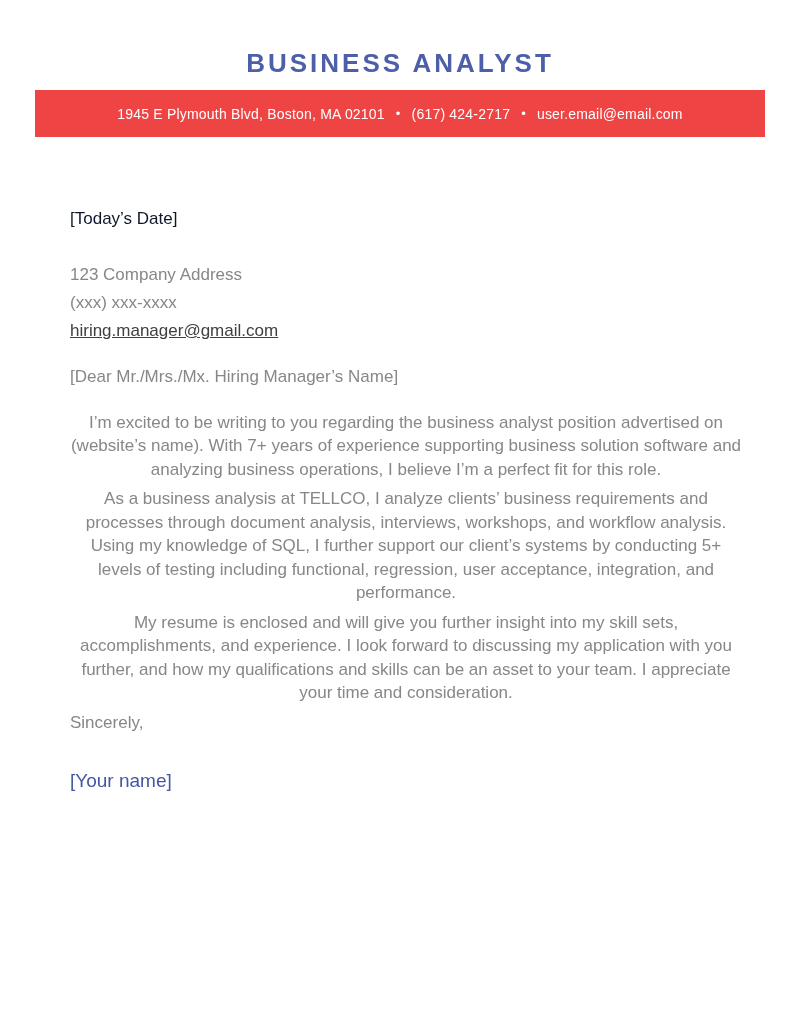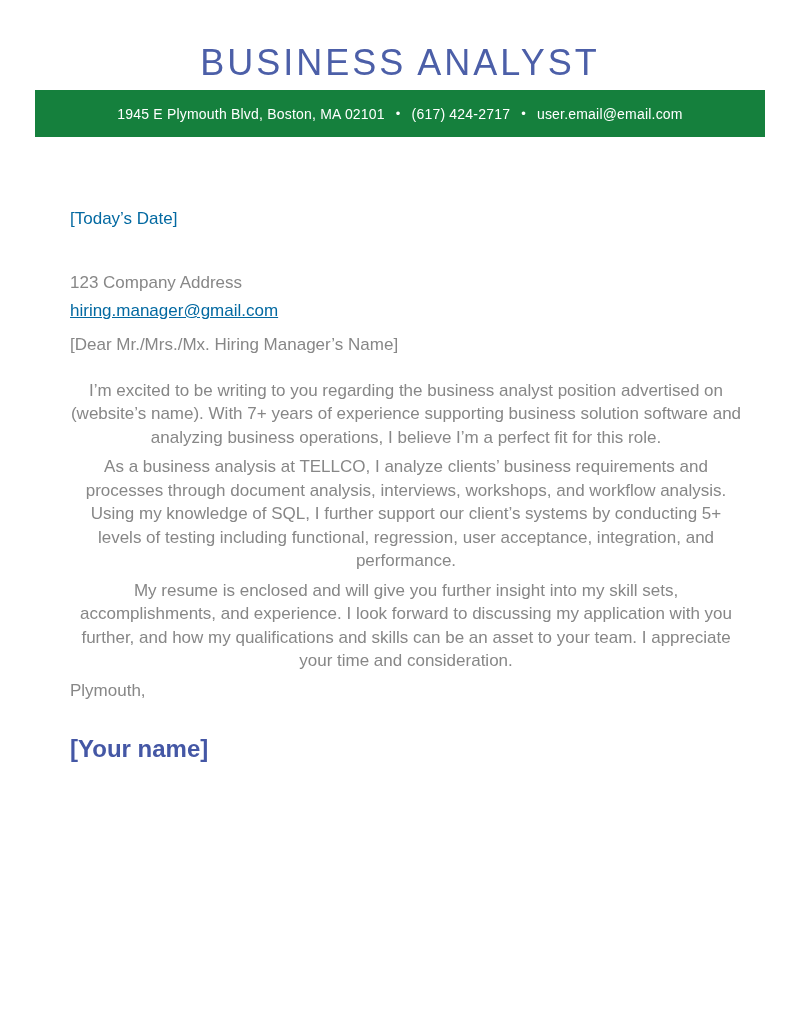--- a/index.html
+++ b/index.html
@@ -10,80 +10,80 @@
   body {
     width: 800px;
     height: 1035px;
     overflow: hidden;
     font-family: "Liberation Sans", sans-serif;
   }
   
   .doc-title {
     margin: 43px 0 0 0;
     text-align: center;
-    font-size: 36px;
+    font-size: 26px;
     line-height: 40px;
-    font-weight: normal;
+    font-weight: bold;
     letter-spacing: 3px;
     color: #4c5fa8;
   }
   .contact-bar {
     margin: 7px 35px 0 35px;
     height: 47px;
-    background: #15803d;
+    background: #ef4444;
     display: flex;
     align-items: center;
     justify-content: center;
     color: #ffffff;
     font-size: 14px;
     letter-spacing: 0.2px;
   }
   .contact-bar .sep {
     margin: 0 11px;
     font-size: 13px;
   }
   
   .content {
     margin: 0 58px 0 70px;
     color: #878787;
     font-size: 17px;
   }
   .date-line {
     margin-top: 70px;
     line-height: 24px;
-    color: #0369a1;
+    color: #0f172a;
   }
   .recipient {
-    margin-top: 38px;
+    margin-top: 30px;
     line-height: 28px;
   }
   .recipient .line { display: block; }
   .recipient a.email-link {
-    color: #0369a1;
+    color: #404040;
     text-decoration: underline;
   }
   .greeting {
-    margin-top: 8px;
+    margin-top: 20px;
     margin-bottom: 22px;
     line-height: 23.5px;
   }
   .para {
     margin: 6px 0 0 0;
     line-height: 23.5px;
     text-align: center;
   }
   .closing {
     margin: 6px 0 0 0;
     line-height: 23.5px;
   }
   .signature {
     margin-top: 34px;
     line-height: 26px;
-    font-size: 24px;
-    font-weight: bold;
+    font-size: 19px;
+    font-weight: normal;
     color: #4457a5;
   }
 </style>
 </head>
 <body>
 
 <div>
 
   <h1 class="doc-title">BUSINESS ANALYST</h1>
 
@@ -94,33 +94,34 @@
     <span class="sep">•</span>
     <span>user.email@email.com</span>
   </div>
 
   <div class="content">
 
     <div class="date-line">[Today’s Date]</div>
 
     <div class="recipient">
       <span class="line">123 Company Address</span>
+      <span class="line">(xxx) xxx-xxxx</span>
       <span class="line">
         <a class="email-link">hiring.manager@gmail.com</a>
       </span>
     </div>
 
     <div class="greeting">[Dear Mr./Mrs./Mx. Hiring Manager’s Name]</div>
 
     <p class="para">I’m excited to be writing to you regarding the business analyst position advertised on (website’s name). With 7+ years of experience supporting business solution software and analyzing business operations, I believe I’m a perfect fit for this role.</p>
 
     <p class="para">As a business analysis at TELLCO, I analyze clients’ business requirements and processes through document analysis, interviews, workshops, and workflow analysis. Using my knowledge of SQL, I further support our client’s systems by conducting 5+ levels of testing including functional, regression, user acceptance, integration, and performance.</p>
 
 
 
     <p class="para">My resume is enclosed and will give you further insight into my skill sets, accomplishments, and experience. I look forward to discussing my application with you further, and how my qualifications and skills can be an asset to your team. I appreciate your time and consideration.</p>
 
-    <div class="closing">Plymouth,</div>
+    <div class="closing">Sincerely,</div>
 
     <div class="signature">[Your name]</div>
 
   </div>
 </div>
 
 </body></html>

